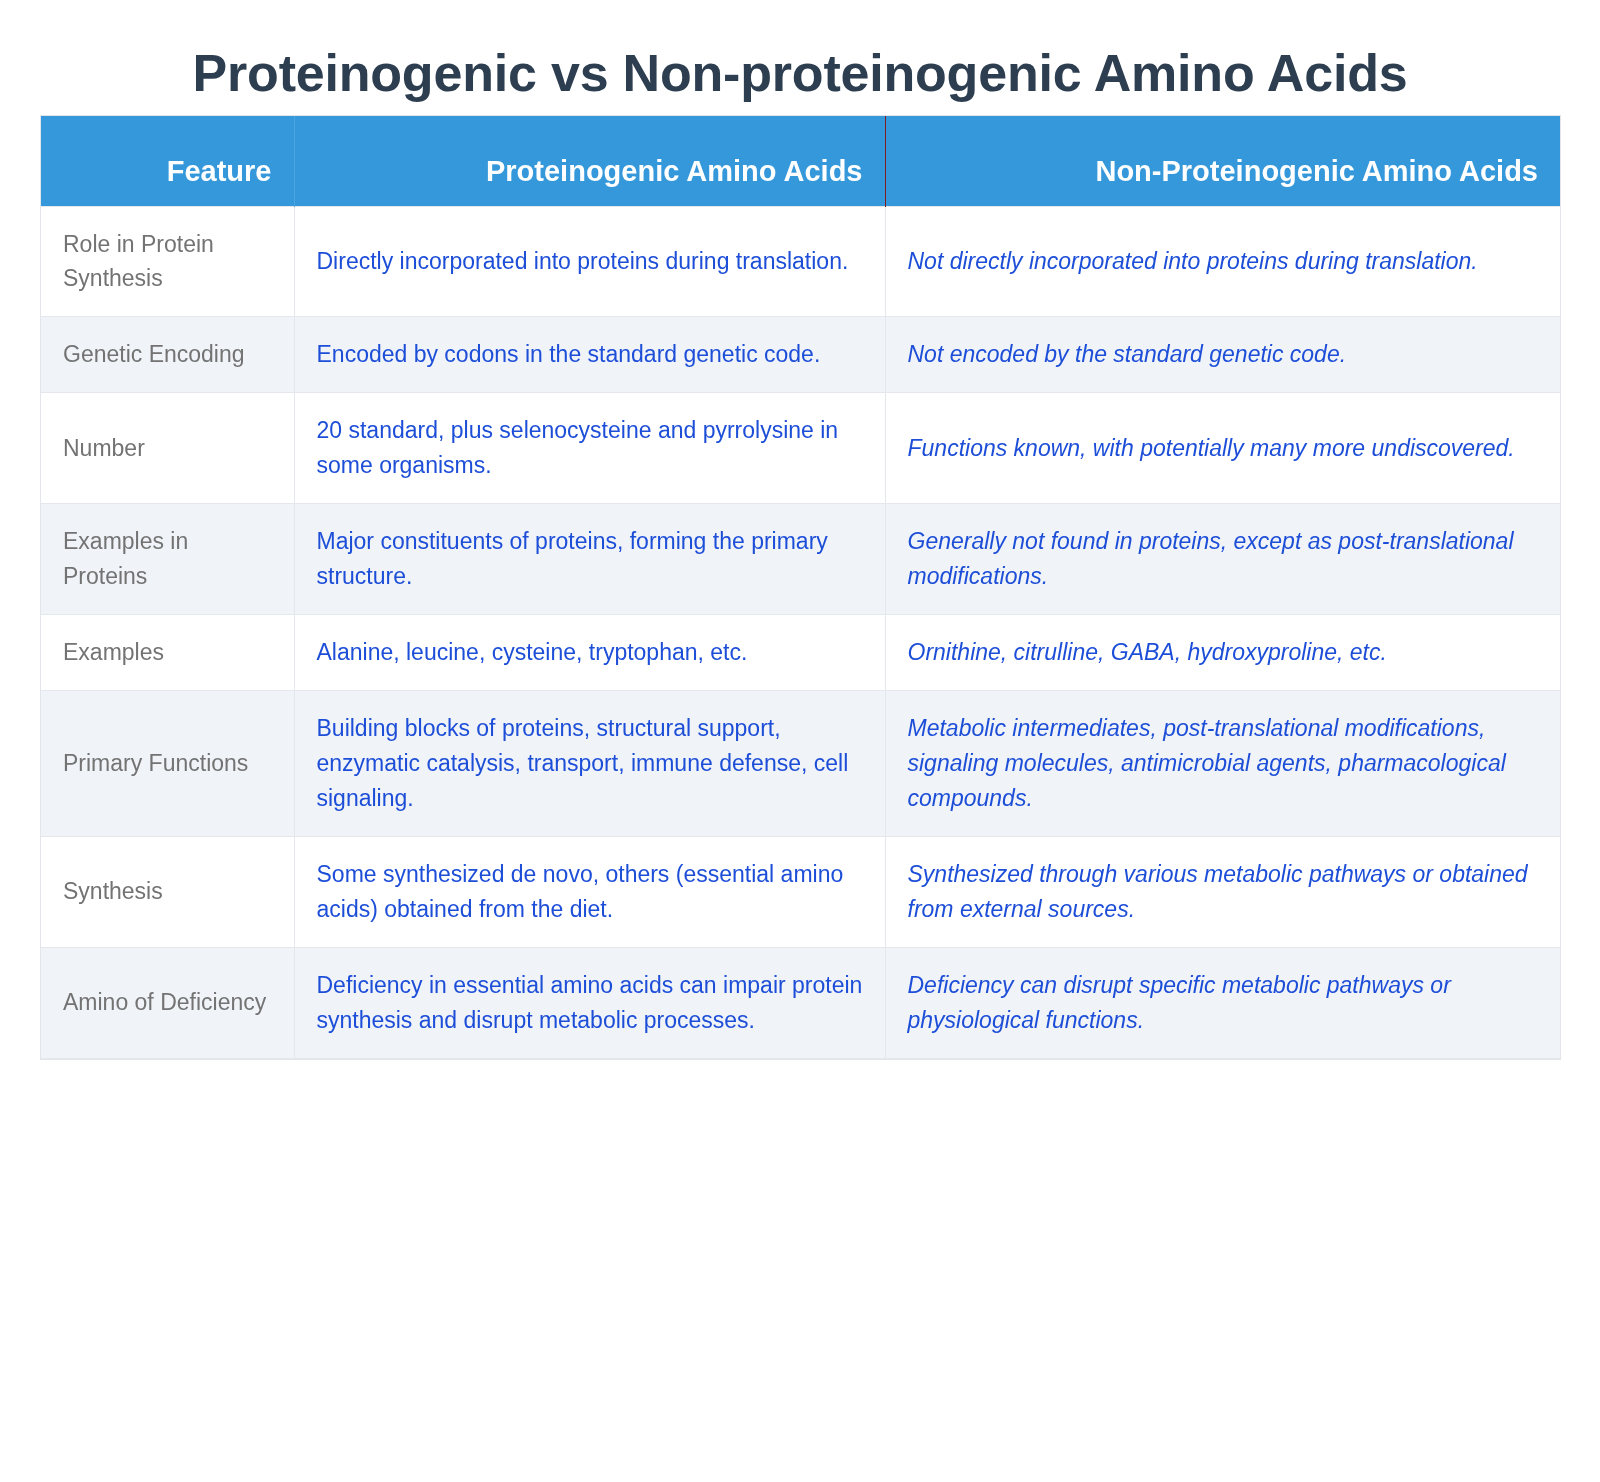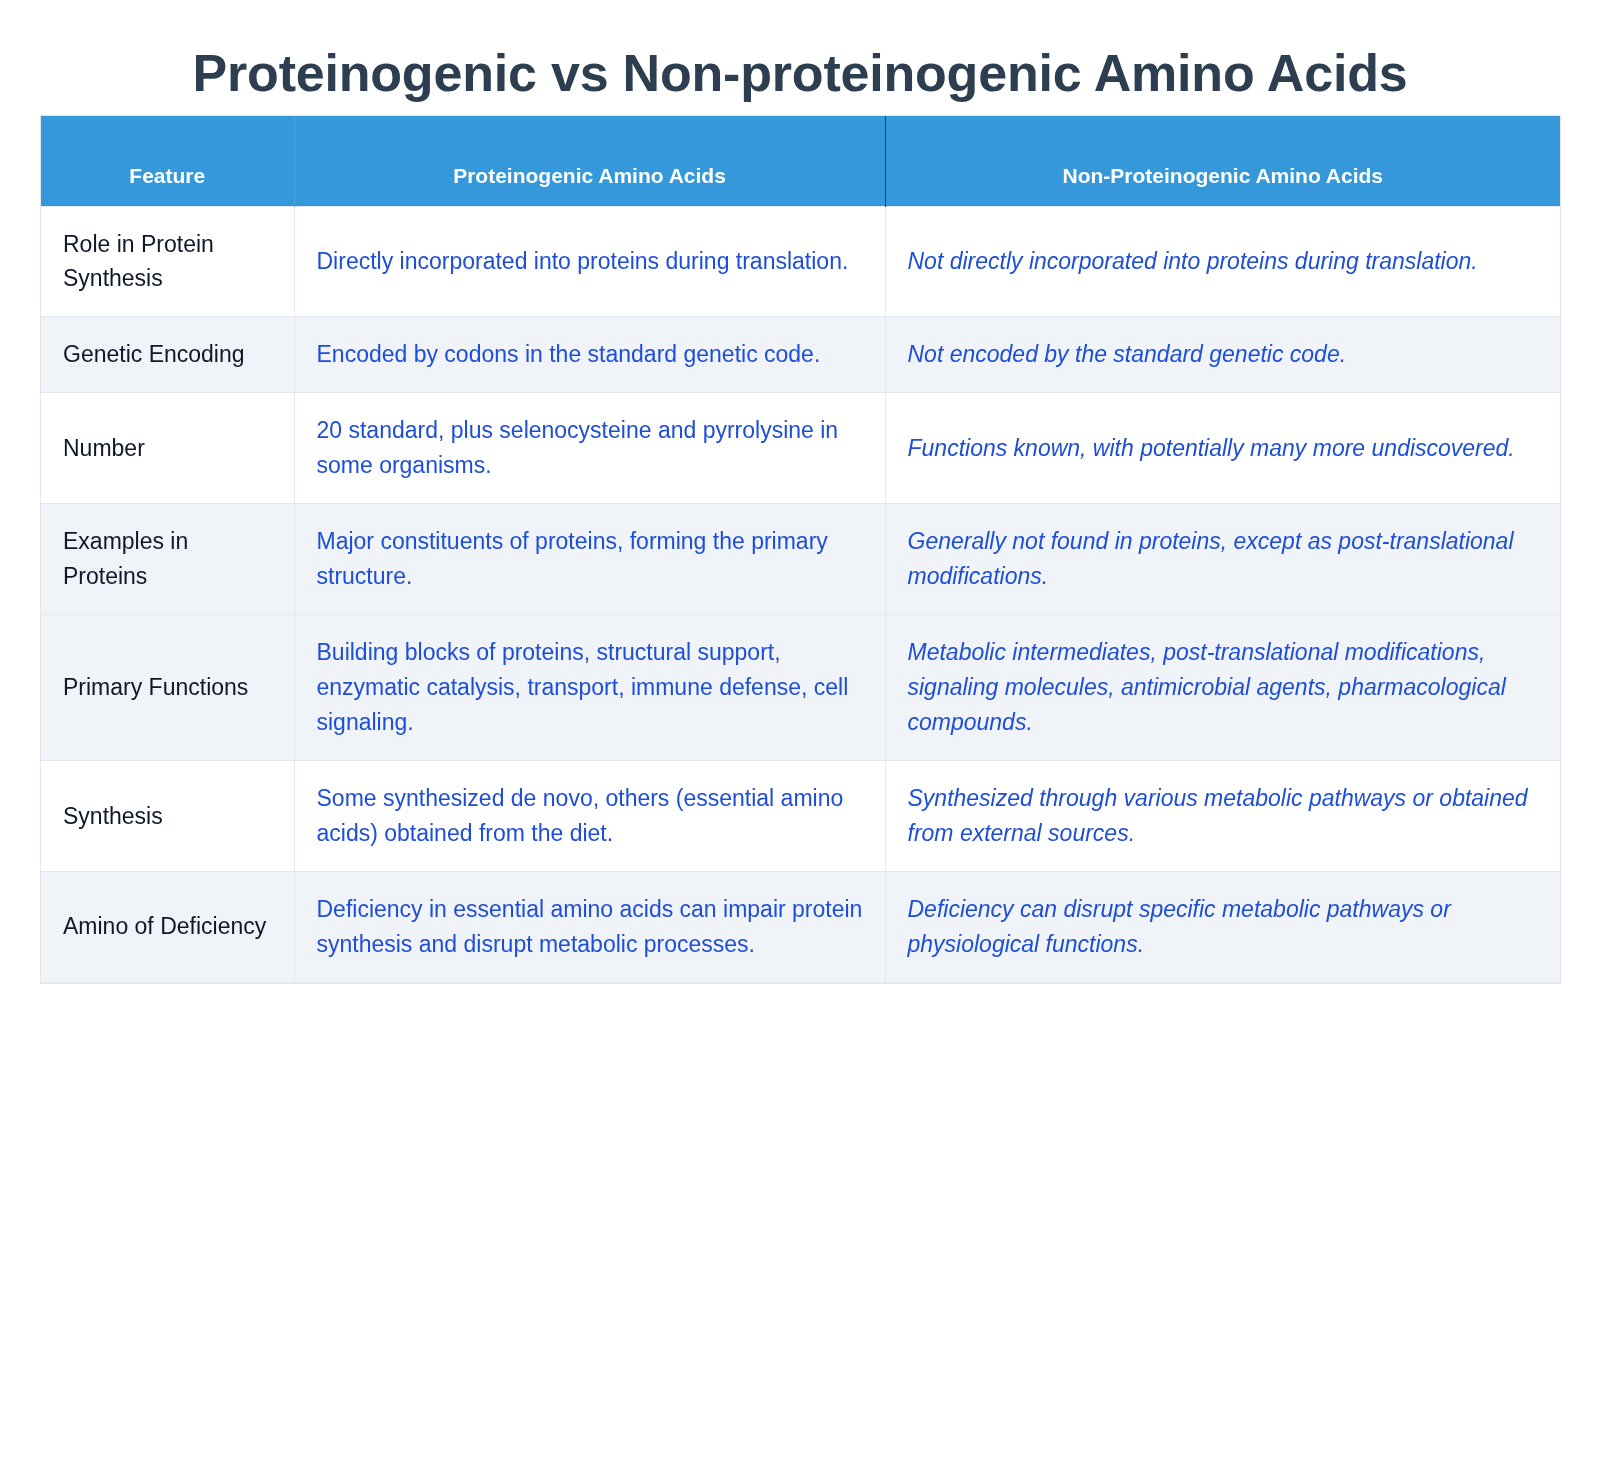--- a/index.html
+++ b/index.html
@@ -43,44 +43,44 @@
     background: #ffffff;
     box-shadow: 0 0 0 1px #e2e5e9;
   }
   table.cmp col.c1 { width: 253px; }
   table.cmp col.c2 { width: 591px; }
   table.cmp col.c3 { width: 675px; }
 
   thead th {
     background: #3498db;
     color: #ffffff;
-    font-size: 21px;
+    font-size: 29px;
     font-weight: bold;
-    text-align: center;
+    text-align: right;
     vertical-align: bottom;
     padding: 0 22px 18px 22px;
     height: 90px;
     border: none;
   }
   thead th.h1 { border-right: 1px solid #4aa5e0; }
   thead th.h2 { border-right: 1px solid #7f1d1d; }
 
   tbody td {
     font-size: 23px;
     color: #1d4ed8;
     vertical-align: middle;
     padding: 20px 22px;
     line-height: 1.52;
     border-top: 1px solid #e4e7eb;
     border-right: 1px solid #e4e7eb;
   }
   tbody td:last-child { border-right: none; font-style: italic; }
   tbody tr.odd td { background: #ffffff; }
   tbody tr.even td { background: #f0f3f8; }
-  tbody td.feature { color: #0f172a; }
+  tbody td.feature { color: #737373; }
   tbody tr:last-child td { border-bottom: 1px solid #e4e7eb; }
 </style>
 </head>
 <body>
 
 <div class="page">
 
   <div class="title">Proteinogenic vs Non-proteinogenic Amino Acids</div>
 
   <div class="table-wrap">
@@ -111,20 +111,25 @@
         <tr class="odd">
           <td class="feature">Number</td>
           <td>20 standard, plus selenocysteine and pyrrolysine in some organisms.</td>
           <td>Functions known, with potentially many more undiscovered.</td>
         </tr>
         <tr class="even">
           <td class="feature">Examples in Proteins</td>
           <td>Major constituents of proteins, forming the primary structure.</td>
           <td>Generally not found in proteins, except as post-translational modifications.</td>
         </tr>
+        <tr class="odd">
+          <td class="feature">Examples</td>
+          <td>Alanine, leucine, cysteine, tryptophan, etc.</td>
+          <td>Ornithine, citrulline, GABA, hydroxyproline, etc.</td>
+        </tr>
         <tr class="even">
           <td class="feature">Primary Functions</td>
           <td>Building blocks of proteins, structural support, enzymatic catalysis, transport, immune defense, cell signaling.</td>
           <td>Metabolic intermediates, post-translational modifications, signaling molecules, antimicrobial agents, pharmacological compounds.</td>
         </tr>
         <tr class="odd">
           <td class="feature">Synthesis</td>
           <td>Some synthesized de novo, others (essential amino acids) obtained from the diet.</td>
           <td>Synthesized through various metabolic pathways or obtained from external sources.</td>
         </tr>

